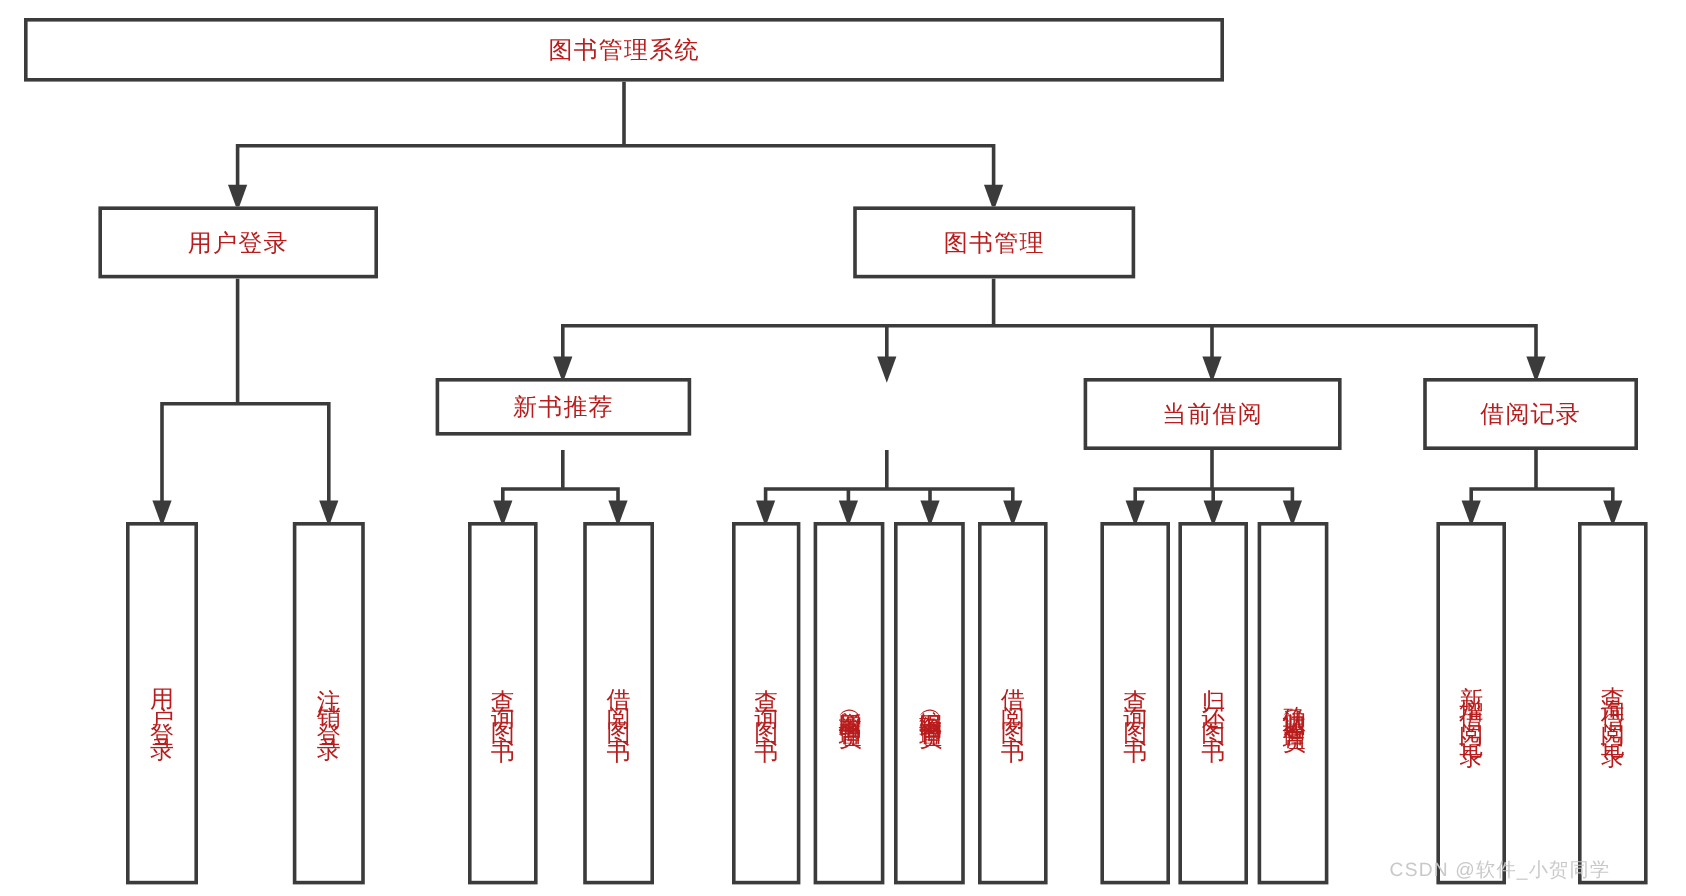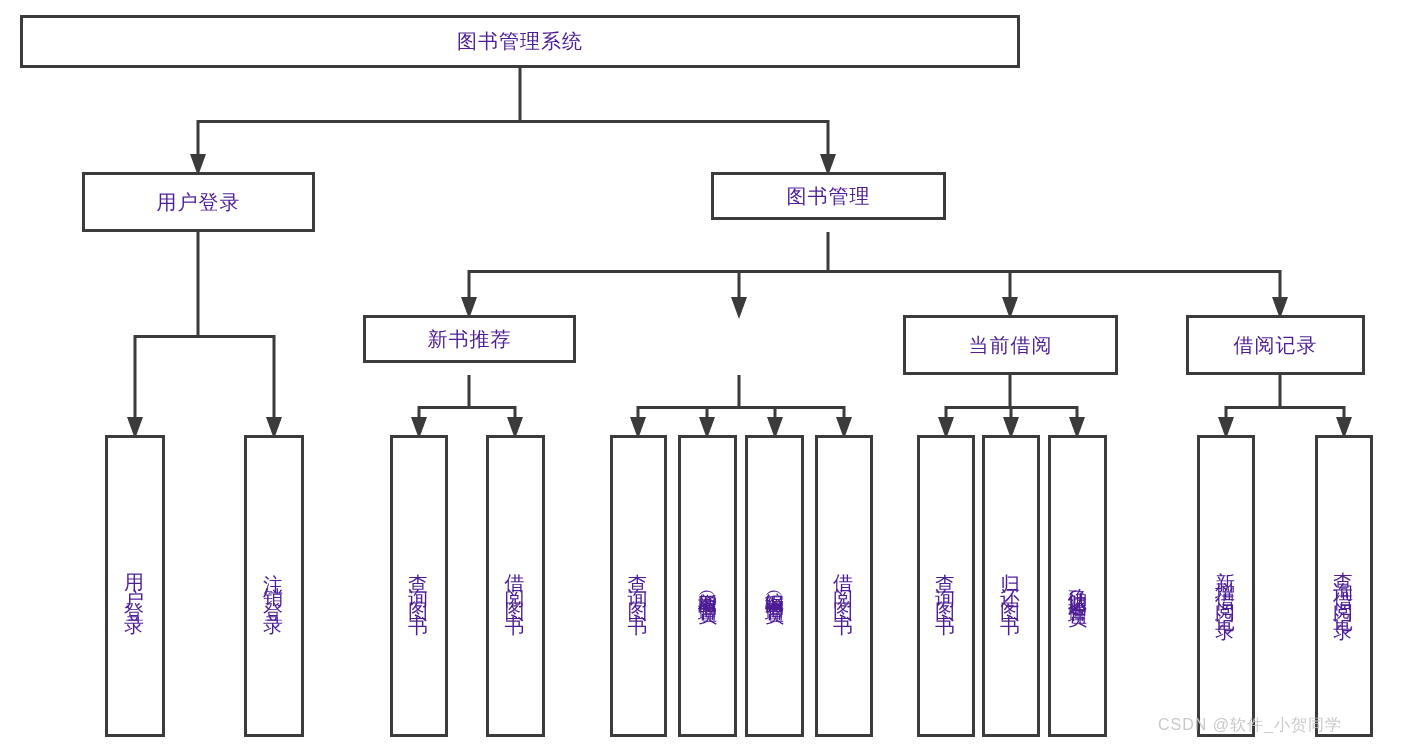--- a/index.html
+++ b/index.html
@@ -10,32 +10,32 @@
 
   .connectors { position: absolute; left: 0; top: 0; width: 1405px; height: 747px; }
 
   .box {
     position: absolute;
     border: 3px solid #3b3b3b;
     background: #ffffff;
     display: flex;
     align-items: center;
     justify-content: center;
-    color: #4c1d95;
+    color: #b91c1c;
     font-size: 20px;
     letter-spacing: 1px;
     z-index: 2;
   }
 
   
   .root  { left: 20px;  top: 15px;  width: 1000px; height: 53px; }
 
   
   .l2a   { left: 82px;  top: 172px; width: 233px; height: 60px; }
-  .l2b   { left: 711px; top: 172px; width: 235px; height: 48px; }
+  .l2b   { left: 711px; top: 172px; width: 235px; height: 60px; }
 
   
   .l3a   { left: 363px;  top: 315px; width: 213px; height: 48px; }
   .l3b   { left: 633px;  top: 315px; width: 212px; height: 60px; }
   .l3c   { left: 903px;  top: 315px; width: 215px; height: 60px; }
   .l3d   { left: 1173px; top: 315px; width: 179px; height: 60px; margin-left: 13px; }
 
   
   .leaf {
     top: 435px;

